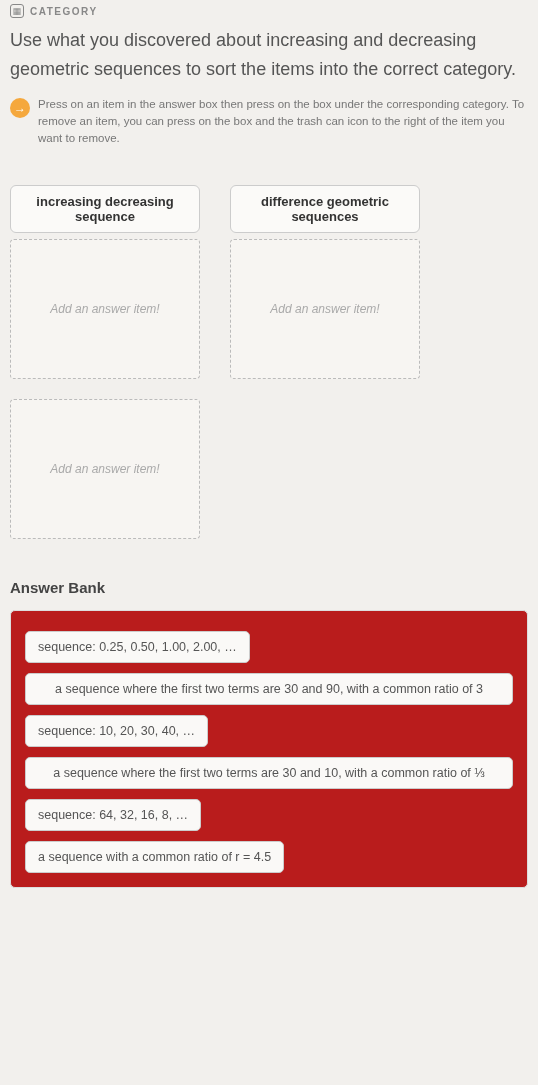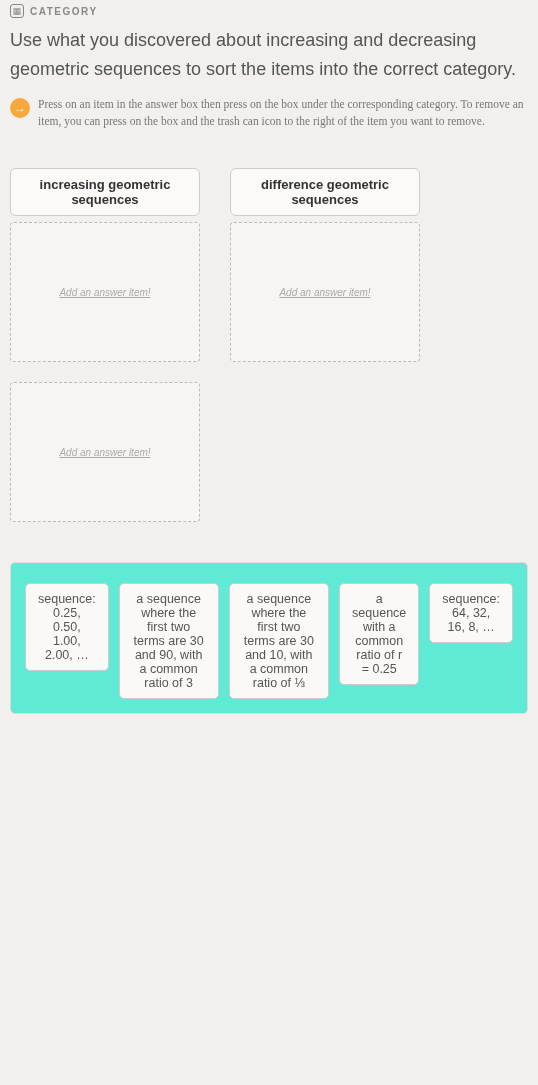--- a/index.html
+++ b/index.html
@@ -60,21 +60,20 @@
       justify-content: center;
       flex-shrink: 0;
       color: #fff;
       font-size: 12px;
       margin-top: 2px;
     }
     .hint-text {
       font-size: 11.5px;
       line-height: 1.5;
       color: #777;
-      font-family: Liberation Serif, serif;
     }
     .categories-wrap {
       padding: 20px 10px 10px;
       display: flex;
       flex-wrap: wrap;
       gap: 20px 30px;
     }
     .category-block {
       width: 190px;
     }
@@ -92,40 +91,40 @@
     .category-dropzone {
       border: 1px dashed #bbb;
       border-radius: 4px;
       min-height: 140px;
       display: flex;
       align-items: center;
       justify-content: center;
       background: #f7f5f2;
     }
     .dropzone-placeholder {
-      font-size: 10px;
+      font-size: 12px;
       font-style: italic;
       color: #aaa;
-      text-decoration: underline;
     }
     .answer-bank-section {
       padding: 30px 10px 10px;
     }
     .answer-bank-title {
       font-size: 15px;
       font-weight: 600;
       color: #444;
       margin-bottom: 14px;
     }
     .answer-bank-container {
       border: 1px solid #ddd;
       border-radius: 5px;
       padding: 20px 14px 14px;
-      background: #5eead4;
+      background: #b91c1c;
       display: flex;
+      flex-direction: column;
       gap: 10px;
     }
     .answer-item {
       border: 1px solid #ccc;
       border-radius: 5px;
       padding: 8px 12px;
       font-size: 12.5px;
       color: #555;
       background: #faf9f7;
       text-align: center;
@@ -148,21 +147,21 @@
 <div class="instruction">Use what you discovered about increasing and decreasing geometric sequences to sort the items into the correct category.</div>
 
 <div class="hint-row">
   <span class="hint-icon">→</span>
   <span class="hint-text">Press on an item in the answer box then press on the box under the corresponding category. To remove an item, you can press on the box and the trash can icon to the right of the item you want to remove.</span>
 </div>
 
 <div class="categories-wrap">
 
   <div class="category-block">
-    <div class="category-header">increasing geometric sequences</div>
+    <div class="category-header">increasing decreasing sequence</div>
     <div class="category-dropzone">
       <span class="dropzone-placeholder">Add an answer item!</span>
     </div>
   </div>
 
   <div class="category-block">
     <div class="category-header">difference geometric sequences</div>
     <div class="category-dropzone">
       <span class="dropzone-placeholder">Add an answer item!</span>
     </div>
@@ -170,20 +169,22 @@
 
   <div class="category-block">
     <div class="category-dropzone">
       <span class="dropzone-placeholder">Add an answer item!</span>
     </div>
   </div>
 
 </div>
 
 <div class="answer-bank-section">
+  <div class="answer-bank-title">Answer Bank</div>
   <div class="answer-bank-container">
     <div class="answer-item">sequence: 0.25, 0.50, 1.00, 2.00, …</div>
     <div class="answer-item full">a sequence where the first two terms are 30 and 90, with a common ratio of 3</div>
+    <div class="answer-item">sequence: 10, 20, 30, 40, …</div>
     <div class="answer-item full">a sequence where the first two terms are 30 and 10, with a common ratio of ⅓</div>
-    <div class="answer-item">a sequence with a common ratio of r = 0.25</div>
     <div class="answer-item">sequence: 64, 32, 16, 8, …</div>
+    <div class="answer-item">a sequence with a common ratio of r = 4.5</div>
   </div>
 </div>
 
 </body></html>

